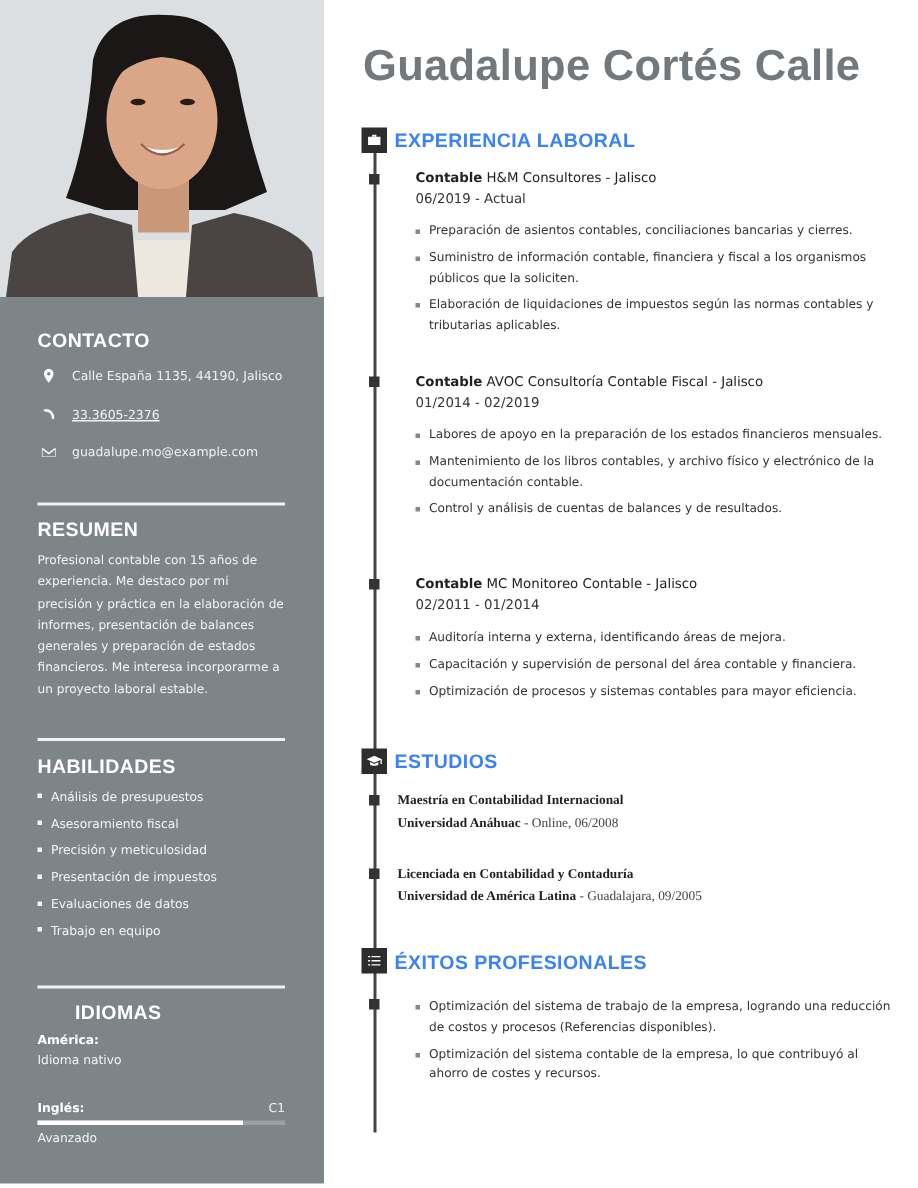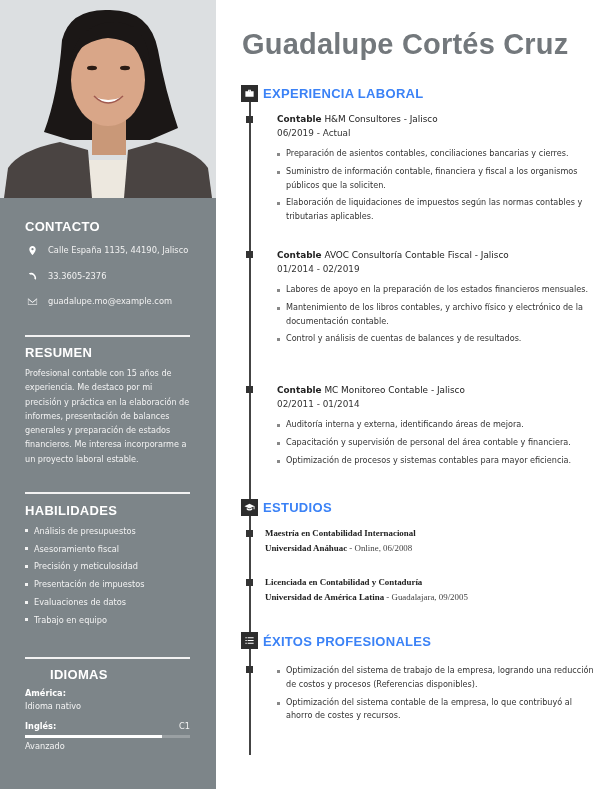--- a/index.html
+++ b/index.html
@@ -85,21 +85,21 @@
     <div class="side-title">CONTACTO</div>
     <div style="position:relative; height:80px;">
       <div class="contact-row" style="top:10px;">
         <span class="ic">
           <svg viewBox="0 0 24 24">
               <path d="M12 2C8 2 5 5 5 9c0 5 7 13 7 13s7-8 7-13c0-4-3-7-7-7zm0 9.5a2.5 2.5 0 1 1 0-5 2.5 2.5 0 0 1 0 5z"></path>
             </svg>
         </span>
         <span>Calle España 1135, 44190, Jalisco</span>
       </div>
-      <div class="contact-row" style="top:36px;">
+      <div class="contact-row" style="top:36px;text-decoration:underline;">
         <span class="ic">
           <svg viewBox="0 0 24 24">
               <path d="M4 5c3-2 8-2 12 2s5 9 3 12l-3-2c1-2 0-5-2-7s-5-3-7-2z"></path>
             </svg>
         </span>
         <span>33.3605-2376</span>
       </div>
       <div class="contact-row" style="top:61px;">
         <span class="ic">
           <svg viewBox="0 0 24 24">
@@ -132,34 +132,34 @@
     </ul>
   </div>
 
   <div class="side-section" style="top:657px;">
     <div class="side-rule"></div>
     <div class="side-title" style="margin-top:8px;padding-left:25px;">IDIOMAS</div>
     <div style="margin-top:6px;">
       <div class="lang-label">América:</div>
       <div class="lang-sub" style="margin-top:3px;">Idioma nativo</div>
     </div>
-    <div style="margin-top:10px;">
+    <div style="margin-top:22px;">
       <div class="lang-row">
         <span class="lang-label">Inglés:</span>
         <span class="lang-sub">C1</span>
       </div>
       <div class="bar" style="margin-top:4px;">
         <div class="fill" style="width:83%;"></div>
       </div>
       <div class="lang-sub" style="margin-top:3px;">Avanzado</div>
     </div>
   </div>
 </aside>
 
-<h1 class="name">Guadalupe Cortés Cruz</h1>
+<h1 class="name">Guadalupe Cortés Calle</h1>
 
 <div class="timeline"></div>
 
 <div class="sec-icon" style="top:85px;">
   <svg viewBox="0 0 24 24">
       <path d="M9 4h6v3h6v12H3V7h6zM11 6v1h2V6z"></path>
     </svg>
 </div>
 <div class="sec-title" style="top:86px;">EXPERIENCIA LABORAL</div>
 

